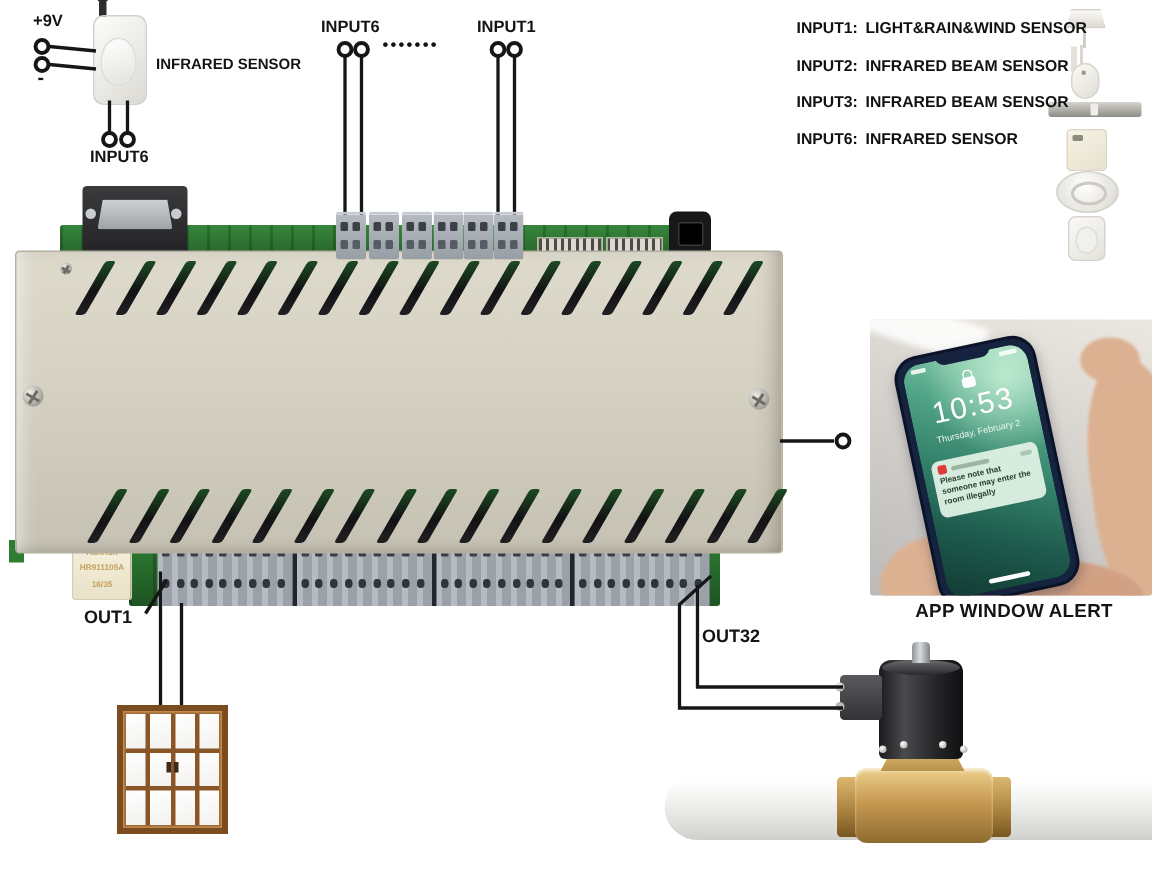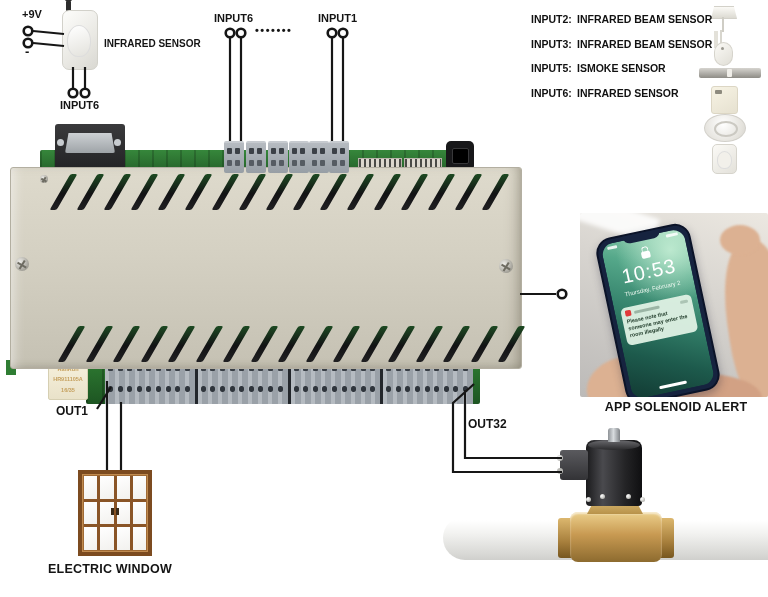--- a/index.html
+++ b/index.html
@@ -185,31 +185,31 @@
   <div class="abs pir-ant"></div>
   <div class="abs pir-body"></div>
   <div class="lbl" style="left:104px;top:38px;font-size:10px;">INFRARED SENSOR</div>
   <div class="lbl" style="left:60px;top:99px;font-size:11px;">INPUT6</div>
 
   <div class="lbl" style="left:214px;top:12px;font-size:11px;">INPUT6</div>
   <div class="lbl" style="left:255px;top:24px;font-size:11px;letter-spacing:1.5px;">•••••••</div>
   <div class="lbl" style="left:318px;top:12px;font-size:11px;">INPUT1</div>
 
   <div class="abs" id="legend">
+    <div class="legend-row">
+        <span class="legend-port">INPUT1:</span>
+        <span>LIGHT&amp;RAIN&amp;WIND SENSOR</span>
+      </div>
       <div class="legend-row">
         <span class="legend-port">INPUT2:</span>
         <span>INFRARED BEAM SENSOR</span>
       </div>
       <div class="legend-row">
         <span class="legend-port">INPUT3:</span>
         <span>INFRARED BEAM SENSOR</span>
-      </div>
-      <div class="legend-row">
-        <span class="legend-port">INPUT5:</span>
-        <span>ISMOKE SENSOR</span>
       </div>
       <div class="legend-row">
         <span class="legend-port">INPUT6:</span>
         <span>INFRARED SENSOR</span>
       </div>
   </div>
   <div class="abs" id="legend-icons">
     <div class="licon light-rain-wind-sensor-icon"></div>
       <div class="licon infrared-beam-sensor-icon"></div>
       <div class="licon infrared-beam-bar-icon"></div>
@@ -377,21 +377,20 @@
         <div class="pane"></div>
         <div class="pane"></div>
         <div class="pane"></div>
         <div class="pane"></div>
         <div class="pane"></div>
         <div class="pane"></div>
         <div class="pane"></div>
       </div>
     <div class="handle"></div>
   </div>
-  <div class="lbl cap" style="left:40px;top:562px;width:140px;">ELECTRIC WINDOW</div>
 
   <div class="abs pipe"></div>
   <div class="valve-nut" style="left:558px;"></div>
   <div class="valve-nut" style="left:658px;"></div>
   <div class="abs valve-body"></div>
   <div class="abs valve-bonnet"></div>
   <div class="valve-bolt" style="left:586px;top:497px;"></div>
   <div class="valve-bolt" style="left:600px;top:494px;"></div>
   <div class="valve-bolt" style="left:626px;top:494px;"></div>
   <div class="valve-bolt" style="left:640px;top:497px;"></div>
@@ -418,15 +417,15 @@
             <div class="nbar"></div>
             <div class="nnow"></div>
           </div>
           <div class="nbody">Please note that someone may enter the room illegally</div>
         </div>
         <div class="homebar"></div>
       </div>
       <div class="notch"></div>
     </div>
   </div>
-  <div class="lbl cap" style="left:596px;top:400px;width:160px;">APP SOLENOID ALERT</div>
+  <div class="lbl cap" style="left:596px;top:400px;width:160px;">APP WINDOW ALERT</div>
 
 </div>
 
 </body></html>

